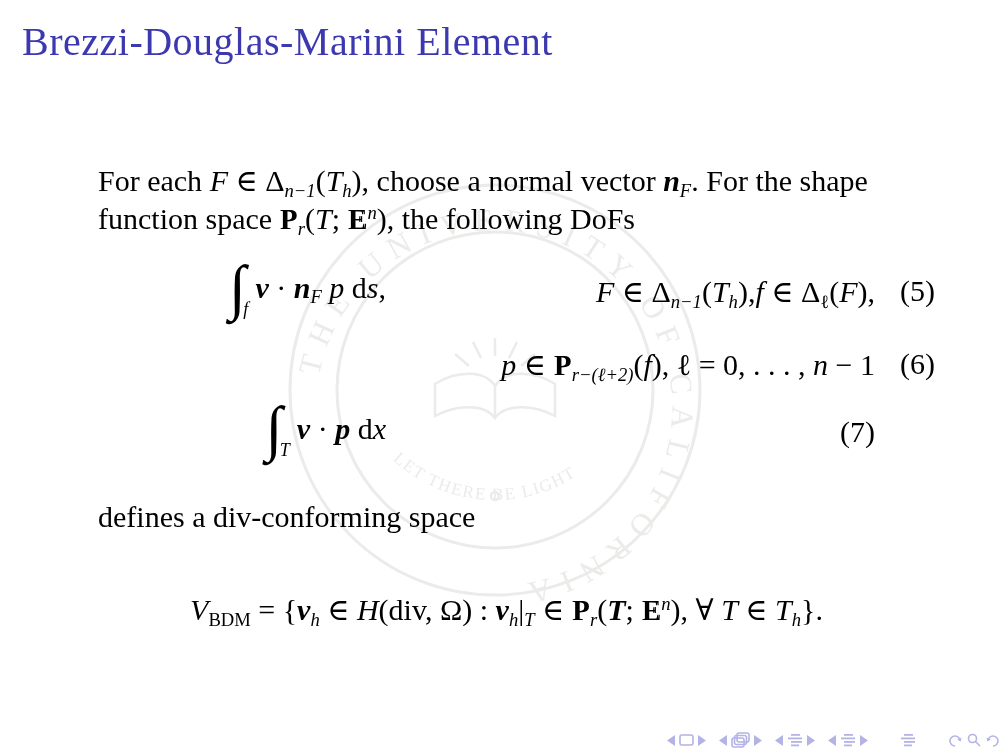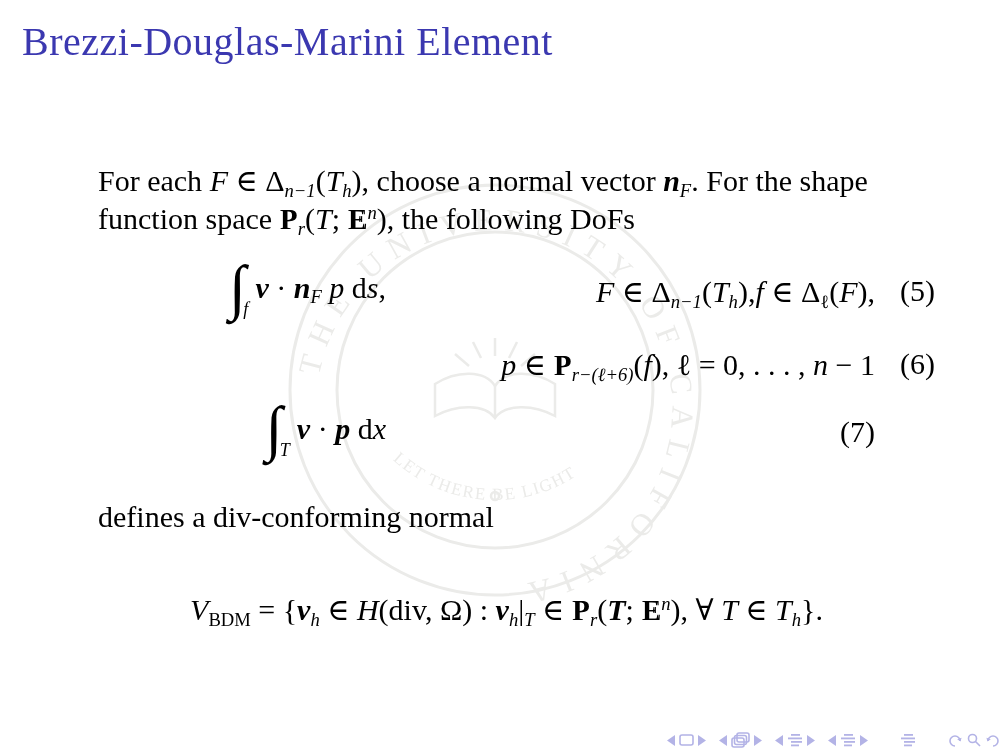--- a/index.html
+++ b/index.html
@@ -96,30 +96,30 @@
     <p class="para"><span>For each </span><span class="m-it">F</span><span> ∈ </span><span>Δ</span><span class="m-sub m-it">n−1</span><span>(</span><span class="m-cal">T</span><span class="m-sub m-it">h</span><span>), choose a normal vector </span><span class="m-bi">n</span><span class="m-sub m-it">F</span><span>. For the shape</span><br><span>function space </span><span class="m-bb" data-ch="P">P</span><span class="m-sub m-it">r</span><span>(</span><span class="m-it">T</span><span>; </span><span class="m-bb" data-ch="E">E</span><span class="m-sup m-it">n</span><span>), the following DoFs</span></p>
 
     <div class="eqs">
       <div class="eqrow row-5">
         <div class="lhs"><span class="m-int">∫</span><span class="m-ilim m-it">f</span><span class="m-bi">v</span><span> · </span><span class="m-bi">n</span><span class="m-sub m-it">F</span><span> </span><span class="m-it">p</span><span> d</span><span class="m-it">s</span><span>,</span></div>
         <div class="mid"><span class="m-it">F</span><span> ∈ </span><span>Δ</span><span class="m-sub m-it">n−1</span><span>(</span><span class="m-cal">T</span><span class="m-sub m-it">h</span><span>),</span><span class="m-it">f</span><span> ∈ </span><span>Δ</span><span class="m-sub">ℓ</span><span>(</span><span class="m-it">F</span><span>),</span></div>
         <div class="num">(5)</div>
       </div>
       <div class="eqrow row-6">
         <div class="lhs"></div>
-        <div class="mid"><span class="m-it">p</span><span> ∈ </span><span class="m-bb" data-ch="P">P</span><span class="m-sub m-it">r−(ℓ+6)</span><span>(</span><span class="m-it">f</span><span>), </span><span>ℓ</span><span> = 0, . . . , </span><span class="m-it">n</span><span> − 1</span></div>
+        <div class="mid"><span class="m-it">p</span><span> ∈ </span><span class="m-bb" data-ch="P">P</span><span class="m-sub m-it">r−(ℓ+2)</span><span>(</span><span class="m-it">f</span><span>), </span><span>ℓ</span><span> = 0, . . . , </span><span class="m-it">n</span><span> − 1</span></div>
         <div class="num">(6)</div>
       </div>
       <div class="eqrow row-7">
         <div class="lhs"><span class="m-int">∫</span><span class="m-ilim m-it">T</span><span class="m-bi">v</span><span> · </span><span class="m-bi">p</span><span> d</span><span class="m-it">x</span></div>
         <div class="num">(7)</div>
       </div>
     </div>
 
-    <p class="para defines">defines a div-conforming normal</p>
+    <p class="para defines">defines a div-conforming space</p>
 
     <div class="final"><span class="m-it">V</span><span class="m-sub">BDM</span><span> = {</span><span class="m-bi">v</span><span class="m-sub m-it">h</span><span> ∈ </span><span class="m-it">H</span><span>(div, Ω) : </span><span class="m-bi">v</span><span class="m-sub m-it">h</span><span>|</span><span class="m-sub m-it">T</span><span> ∈ </span><span class="m-bb" data-ch="P">P</span><span class="m-sub m-it">r</span><span>(</span><span class="m-bi">T</span><span>; </span><span class="m-bb" data-ch="E">E</span><span class="m-sup m-it">n</span><span>), </span><span>∀ </span><span class="m-it">T</span><span> ∈ </span><span class="m-cal">T</span><span class="m-sub m-it">h</span><span>}.</span></div>
 
   </div>
 
   <div class="navbar">
 
     <span class="navgrp">
       <svg width="8" height="11">
           <path class="nav-fill" d="M8,0 L0,5.5 L8,11 Z"></path>

